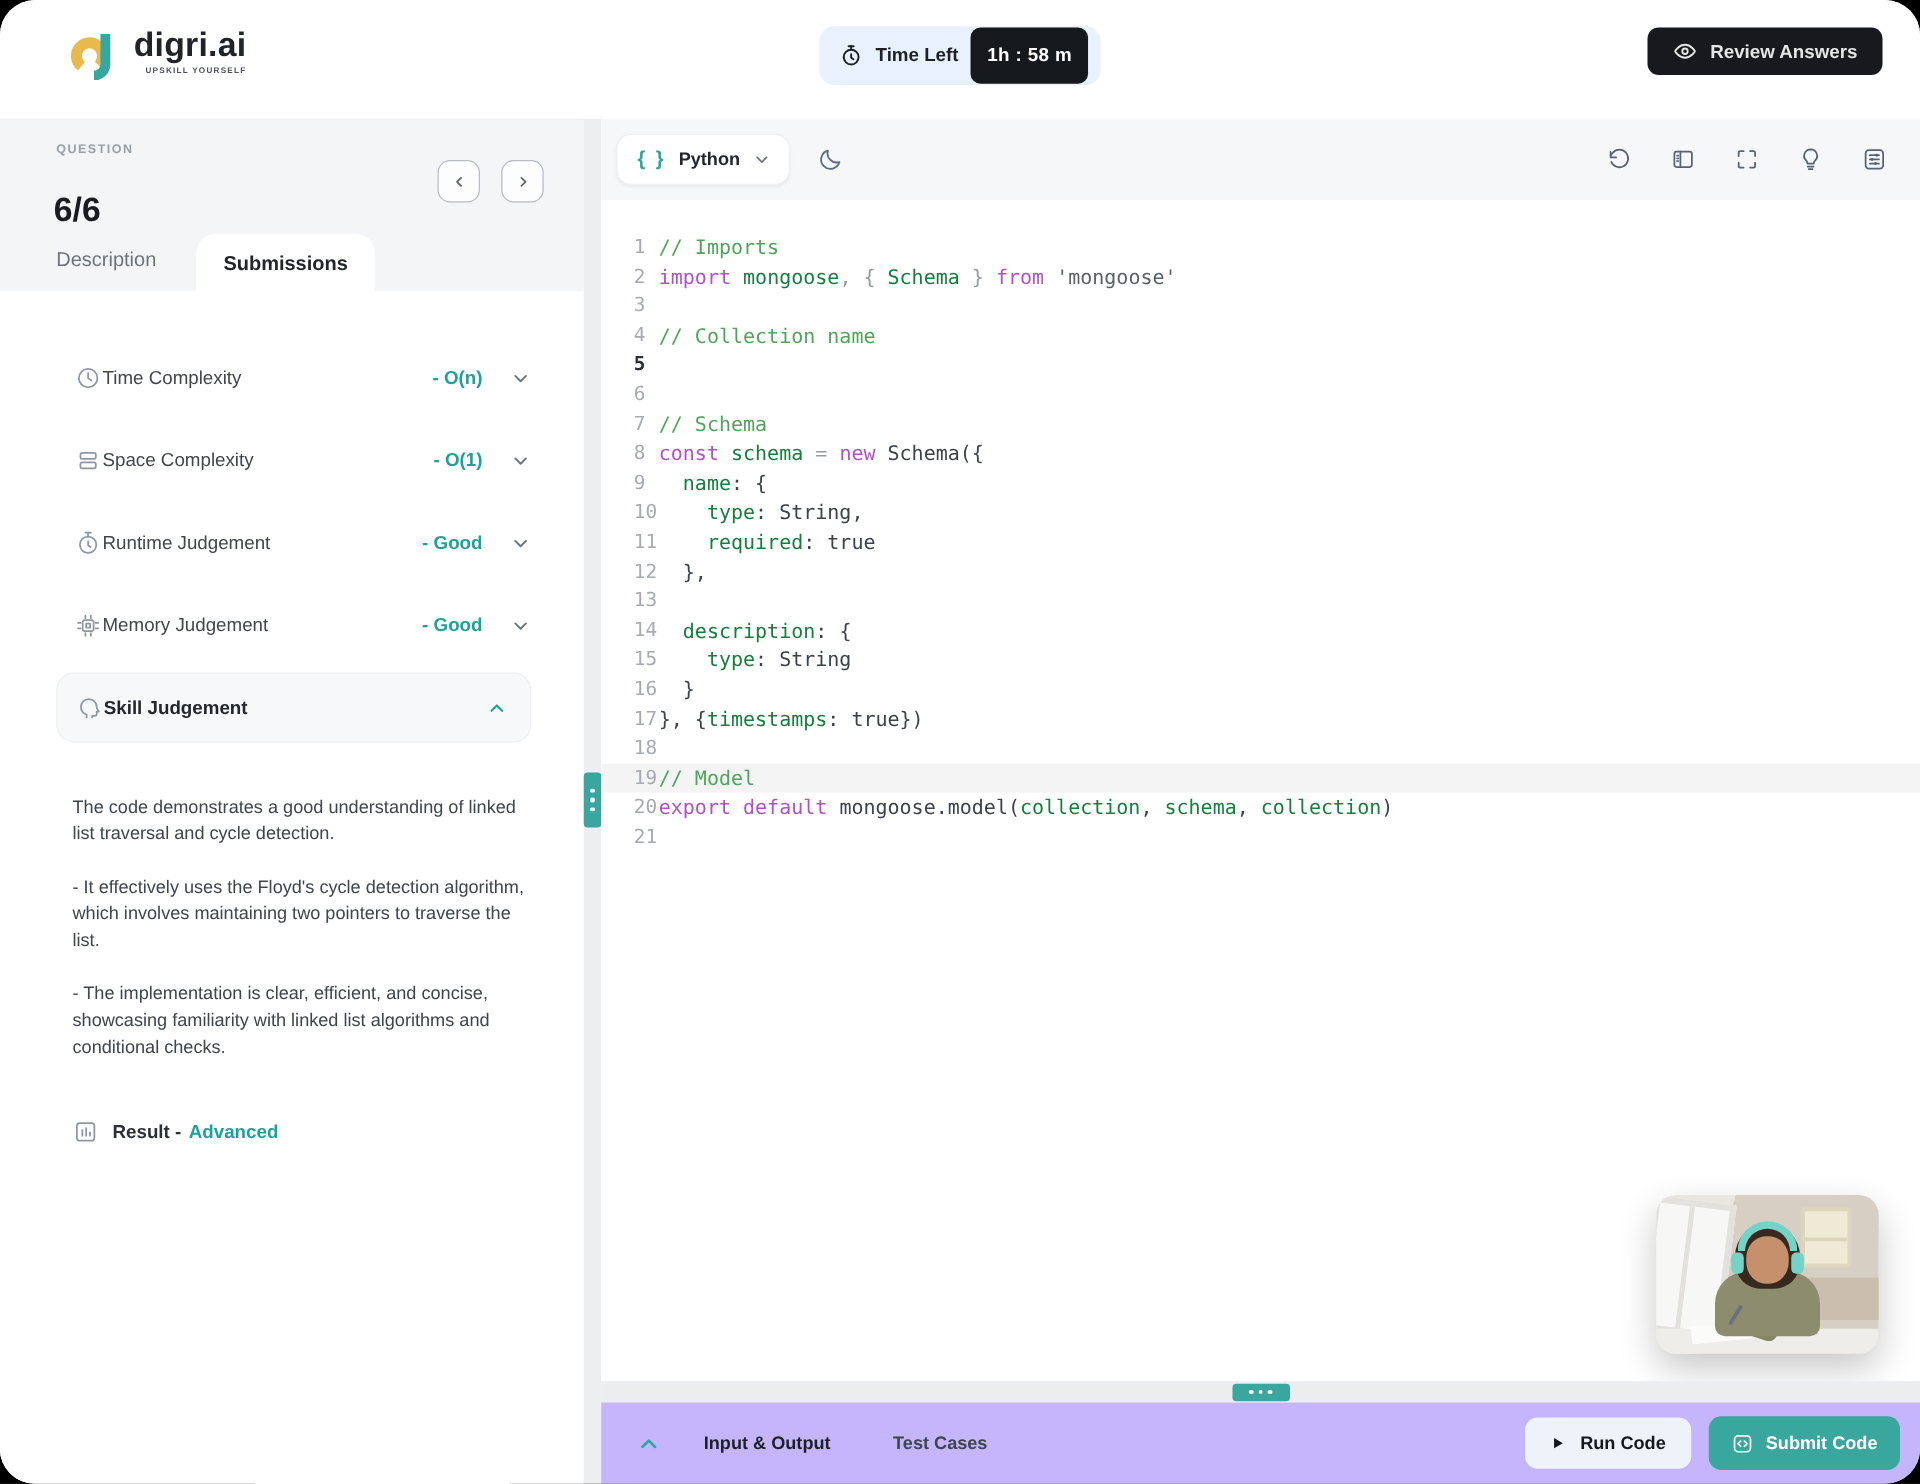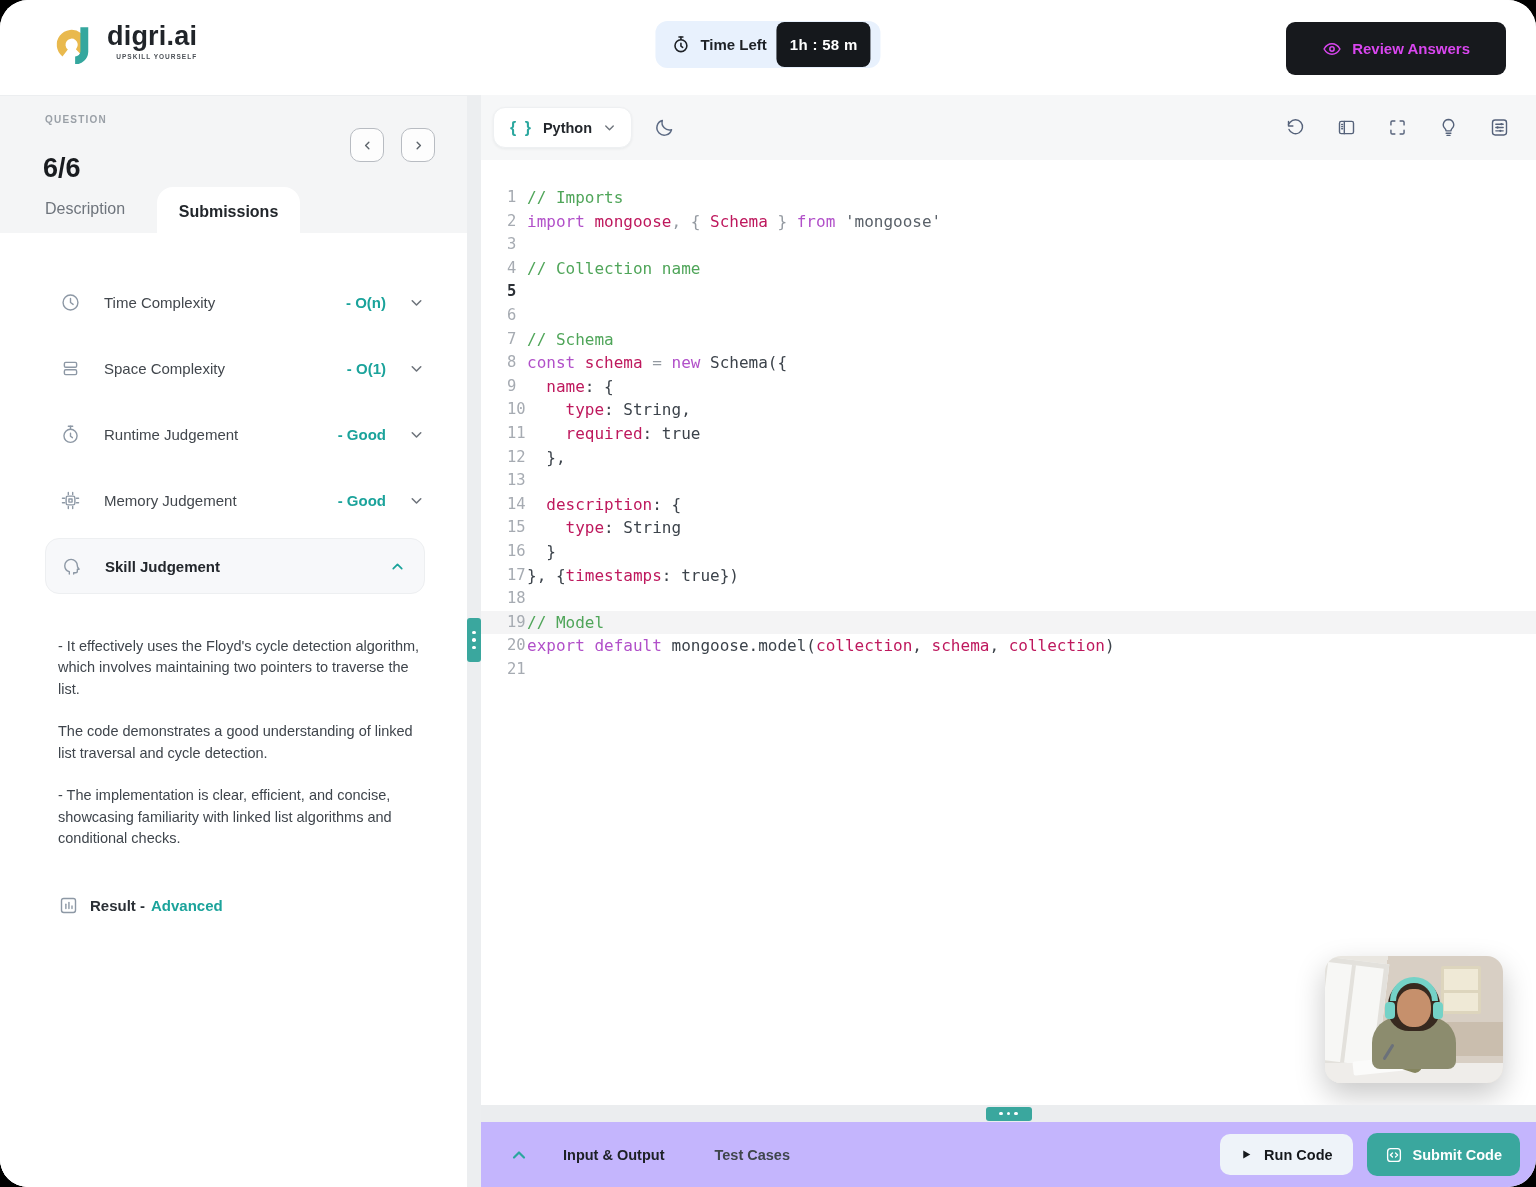--- a/index.html
+++ b/index.html
@@ -10,38 +10,38 @@
   
   .header { position:absolute; left:0; top:0; width:1536px; height:95px; background:#fff; }
   .logo-wrap { position:absolute; left:55px; top:22px; display:flex; align-items:flex-start; gap:10px; }
   .logo-texts { display:flex; flex-direction:column; align-items:flex-end; }
   .logo-name { font-size:27px; font-weight:700; color:#202429; letter-spacing:.2px; line-height:1.1; }
   .logo-tagline { font-size:6.5px; color:#4c5157; letter-spacing:1px; margin-top:1px; font-weight:700; }
   .time-pill { position:absolute; left:50%; transform:translateX(-50%); top:21px; height:47px; background:#e8f1fd; border-radius:12px; display:flex; align-items:center; gap:10px; padding:0 10px 0 16px; }
   .time-pill .tl-label { font-size:15px; font-weight:700; color:#1d2126; }
   .time-pill .tl-icon { color:#1d2126; display:flex; }
   .time-badge { background:#15181c; color:#fff; font-size:15px; font-weight:600; border-radius:8px; padding:14px 13px; letter-spacing:.3px; }
-  .review-btn { position:absolute; right:30px; top:22px; height:53px; background:#17191d; color:#d946ef; border:none; border-radius:9px; display:flex; align-items:center; gap:10px; padding:0 36px; font-size:15px; font-weight:600; font-family:inherit; cursor:pointer; }
+  .review-btn { position:absolute; right:30px; top:22px; height:38px; background:#17191d; color:#e5e5e5; border:none; border-radius:9px; display:flex; align-items:center; gap:10px; padding:0 20px; font-size:15px; font-weight:600; font-family:inherit; cursor:pointer; }
 
   
   .sidebar { position:absolute; left:0; top:95px; width:467px; height:1092px; background:#fff; }
   .sb-top { position:absolute; left:0; top:0; width:467px; height:138px; background:#f4f5f6; border-top:1px solid #eceef0; }
   .q-label { position:absolute; left:45px; top:18px; font-size:10px; letter-spacing:1.2px; color:#9aa0a7; font-weight:600; }
   .q-value { position:absolute; left:43px; top:32px; font-size:27px; font-weight:700; color:#191c20;margin-top:25px; }
   .q-nav { position:absolute; right:32px; top:32px; display:flex; gap:17px; }
   .q-nav button { width:34px; height:34px; border-radius:10px; border:1.5px solid #b8bcc2; background:#fdfdfd; color:#5d646b; display:flex; align-items:center; justify-content:center; cursor:pointer; }
   .tabs { position:absolute; left:0; top:88px; width:467px; height:50px; }
   .tab-desc { position:absolute; left:45px; top:16px; font-size:16px; color:#6e747c; cursor:pointer; }
   .tab-subm { position:absolute; left:157px; top:3px; width:143px; height:50px; background:#fff; border-radius:16px 16px 0 0; display:flex; align-items:center; justify-content:center; font-size:16px; font-weight:700; color:#22262b; cursor:pointer; }
   .sb-content { position:absolute; left:0; top:138px; width:467px; height:954px; background:#fff; }
   .metrics { padding-top:36px; }
   .metric-row { position:relative; height:66px; display:flex; align-items:center; padding:0 42px 0 60px; cursor:pointer; }
   .metric-row.expanded { background:#f7f8fa; border:1px solid #edeff1; border-radius:14px; margin:0 42px 0 45px; padding:0 18px 0 15px; height:56px; margin-top:5px; margin-bottom:14px; }
   .micon { color:#8d98a5; display:flex; width:22px; }
-  .mlabel { font-size:15px; color:#42474d; margin-left:22px; font-weight:500; }
+  .mlabel { font-size:15px; color:#42474d; font-weight:500; }
   .metric-row.expanded .mlabel { font-weight:700; color:#23272c; }
   .mvalue { margin-left:auto; font-size:15px; font-weight:700; color:#1ba39b; }
   .chev { color:#6e747c; display:flex; margin-left:22px; }
   .chev.up { color:#1ba39b; }
   .skill-text { padding:28px 40px 0 58px; }
   .skill-text p { font-size:14.5px; line-height:1.48; color:#3f454c; margin-bottom:21px; }
   .result-row { display:flex; align-items:center; padding:24px 0 0 58px; }
   .result-icon { width:22px; color:#8d98a5; display:flex; }
   .result-label { font-size:15px; font-weight:600; color:#2b3036; margin-left:10px; }
   .result-value { font-size:15px; font-weight:700; color:#1ba39b; margin-left:6px; }
@@ -62,21 +62,21 @@
   .ed-icons { margin-left:auto; display:flex; gap:30px; }
   .ed-icons span { color:#55627a; display:flex; cursor:pointer; }
   .code-area { position:absolute; left:0; top:65px; width:1055px; height:945px; background:#fff; padding-top:26px; overflow:hidden; }
   .code-line { display:flex; height:23.6px; line-height:23.6px; font-family:"DejaVu Sans Mono", monospace; font-size:16px; white-space:pre; }
   .code-line.active { background:#f4f4f5; }
   .ln { width:46px; padding-left:26px; color:#a6abb2; flex:0 0 auto; font-size:15.5px; }
   .ln.cur { color:#2b3036; font-weight:700; }
   .ct { } 
   .tk-cm { color:#4fa559; }
   .tk-kw { color:#b150c9; }
-  .tk-id { color:#be185d;text-align:right; }
+  .tk-id { color:#15803d;text-align:right; }
   .tk-pl { color:#3c434b; }
   .tk-pu { color:#949aa1; }
   .tk-st { color:#5a6169; }
 
   
   .webcam { position:absolute; left:1325px; top:956px; width:178px; height:127px; border-radius:16px; overflow:hidden; box-shadow:0 12px 30px rgba(0,0,0,.22); background:linear-gradient(105deg,#e9e6e0 0 30%, #d8cfc4 30% 100%); }
   .wc-window { position:absolute; left:-8px; top:4px; width:66px; height:108px; background:#f7f7f5; border:5px solid #e3e1dc; transform:rotate(7deg); }
   .wc-window:before { content:""; position:absolute; left:24px; top:0; width:4px; height:100%; background:#e3e1dc; }
   .wc-cab { position:absolute; right:22px; top:10px; width:40px; height:48px; background:#efe9d6; border:3px solid #ddd5bd; border-radius:2px; }
   .wc-cab:before { content:""; position:absolute; left:0; top:21px; width:100%; height:3px; background:#ddd5bd; }
@@ -246,22 +246,22 @@
             <span class="mlabel">Skill Judgement</span>
             <span class="mvalue"></span>
             <span class="chev up">
               <svg width="17" height="17" viewBox="0 0 24 24" fill="none" stroke="currentColor" stroke-width="2.4" stroke-linecap="round" stroke-linejoin="round">
                 <path d="m6 15 6-6 6 6"></path>
               </svg>
             </span>
           </div>
         </div>
       <div class="skill-text">
+          <p>The code demonstrates a good understanding of linked list traversal and cycle detection.</p>
           <p>- It effectively uses the Floyd's cycle detection algorithm, which involves maintaining two pointers to traverse the list.</p>
-          <p>The code demonstrates a good understanding of linked list traversal and cycle detection.</p>
           <p>- The implementation is clear, efficient, and concise, showcasing familiarity with linked list algorithms and conditional checks.</p>
         </div>
       <div class="result-row">
         <span class="result-icon">
           <svg width="21" height="21" viewBox="0 0 24 24" fill="none" stroke="currentColor" stroke-width="1.6" stroke-linecap="round" stroke-linejoin="round">
               <rect x="4" y="4" width="16" height="16" rx="2.5"></rect>
               <path d="M9 15.5v-5"></path>
               <path d="M12.5 15.5v-7"></path>
               <path d="M16 15.5v-3"></path>
             </svg>

